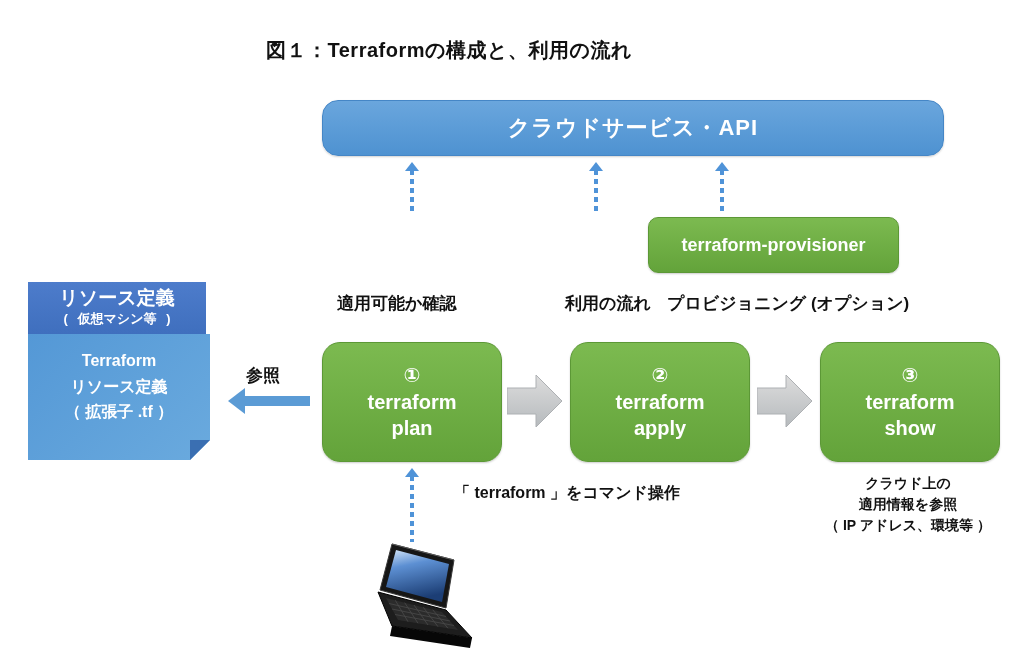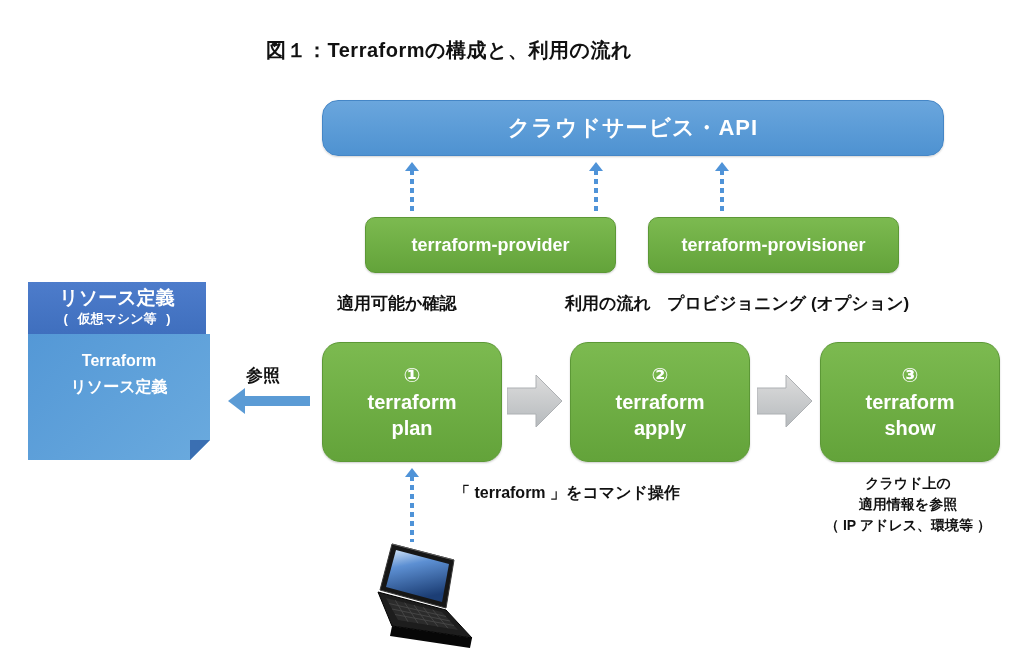--- a/index.html
+++ b/index.html
@@ -65,38 +65,36 @@
   </div>
   <div class="abs dotted-up" style="left:589px;top:138px;height:53px;">
     <div class="head"></div>
     <div class="line"></div>
   </div>
   <div class="abs dotted-up" style="left:715px;top:138px;height:53px;">
     <div class="head"></div>
     <div class="line"></div>
   </div>
 
-  <div class="abs box green provider" style="left:365px;top:193px;width:249px;height:54px;">
-    <span>terraform-provider</span>
-  </div>
   <div class="abs box green provider" style="left:648px;top:193px;width:249px;height:54px;">
     <span>terraform-provisioner</span>
   </div>
 
   <div class="abs action-label" style="left:337px;top:268px;">適用可能か確認</div>
   <div class="abs action-label" style="left:565px;top:268px;">利用の流れ</div>
   <div class="abs action-label" style="left:667px;top:268px;">プロビジョニング (オプション)</div>
 
   <div class="abs note-header" style="left:28px;top:258px;width:178px;height:52px;font-family:Liberation Mono, monospace;">
     <div class="t1">リソース定義</div>
     <div class="t2">( 仮想マシン等 )</div>
   </div>
   <div class="abs note-body" style="left:28px;top:310px;width:182px;height:126px;">
     <div>Terraform</div>
     <div>リソース定義</div>
+    <div>（ 拡張子 .tf ）</div>
   </div>
   <div class="abs note-fold" style="left:190px;top:416px;"></div>
 
   <div class="abs ref-label" style="left:246px;top:340px;">参照</div>
   <div class="abs ref-arrow" style="left:228px;top:364px;">
     <div class="head"></div>
     <div class="shaft"></div>
   </div>
 
   <div class="abs box green command" style="left:322px;top:318px;width:178px;height:118px;">

